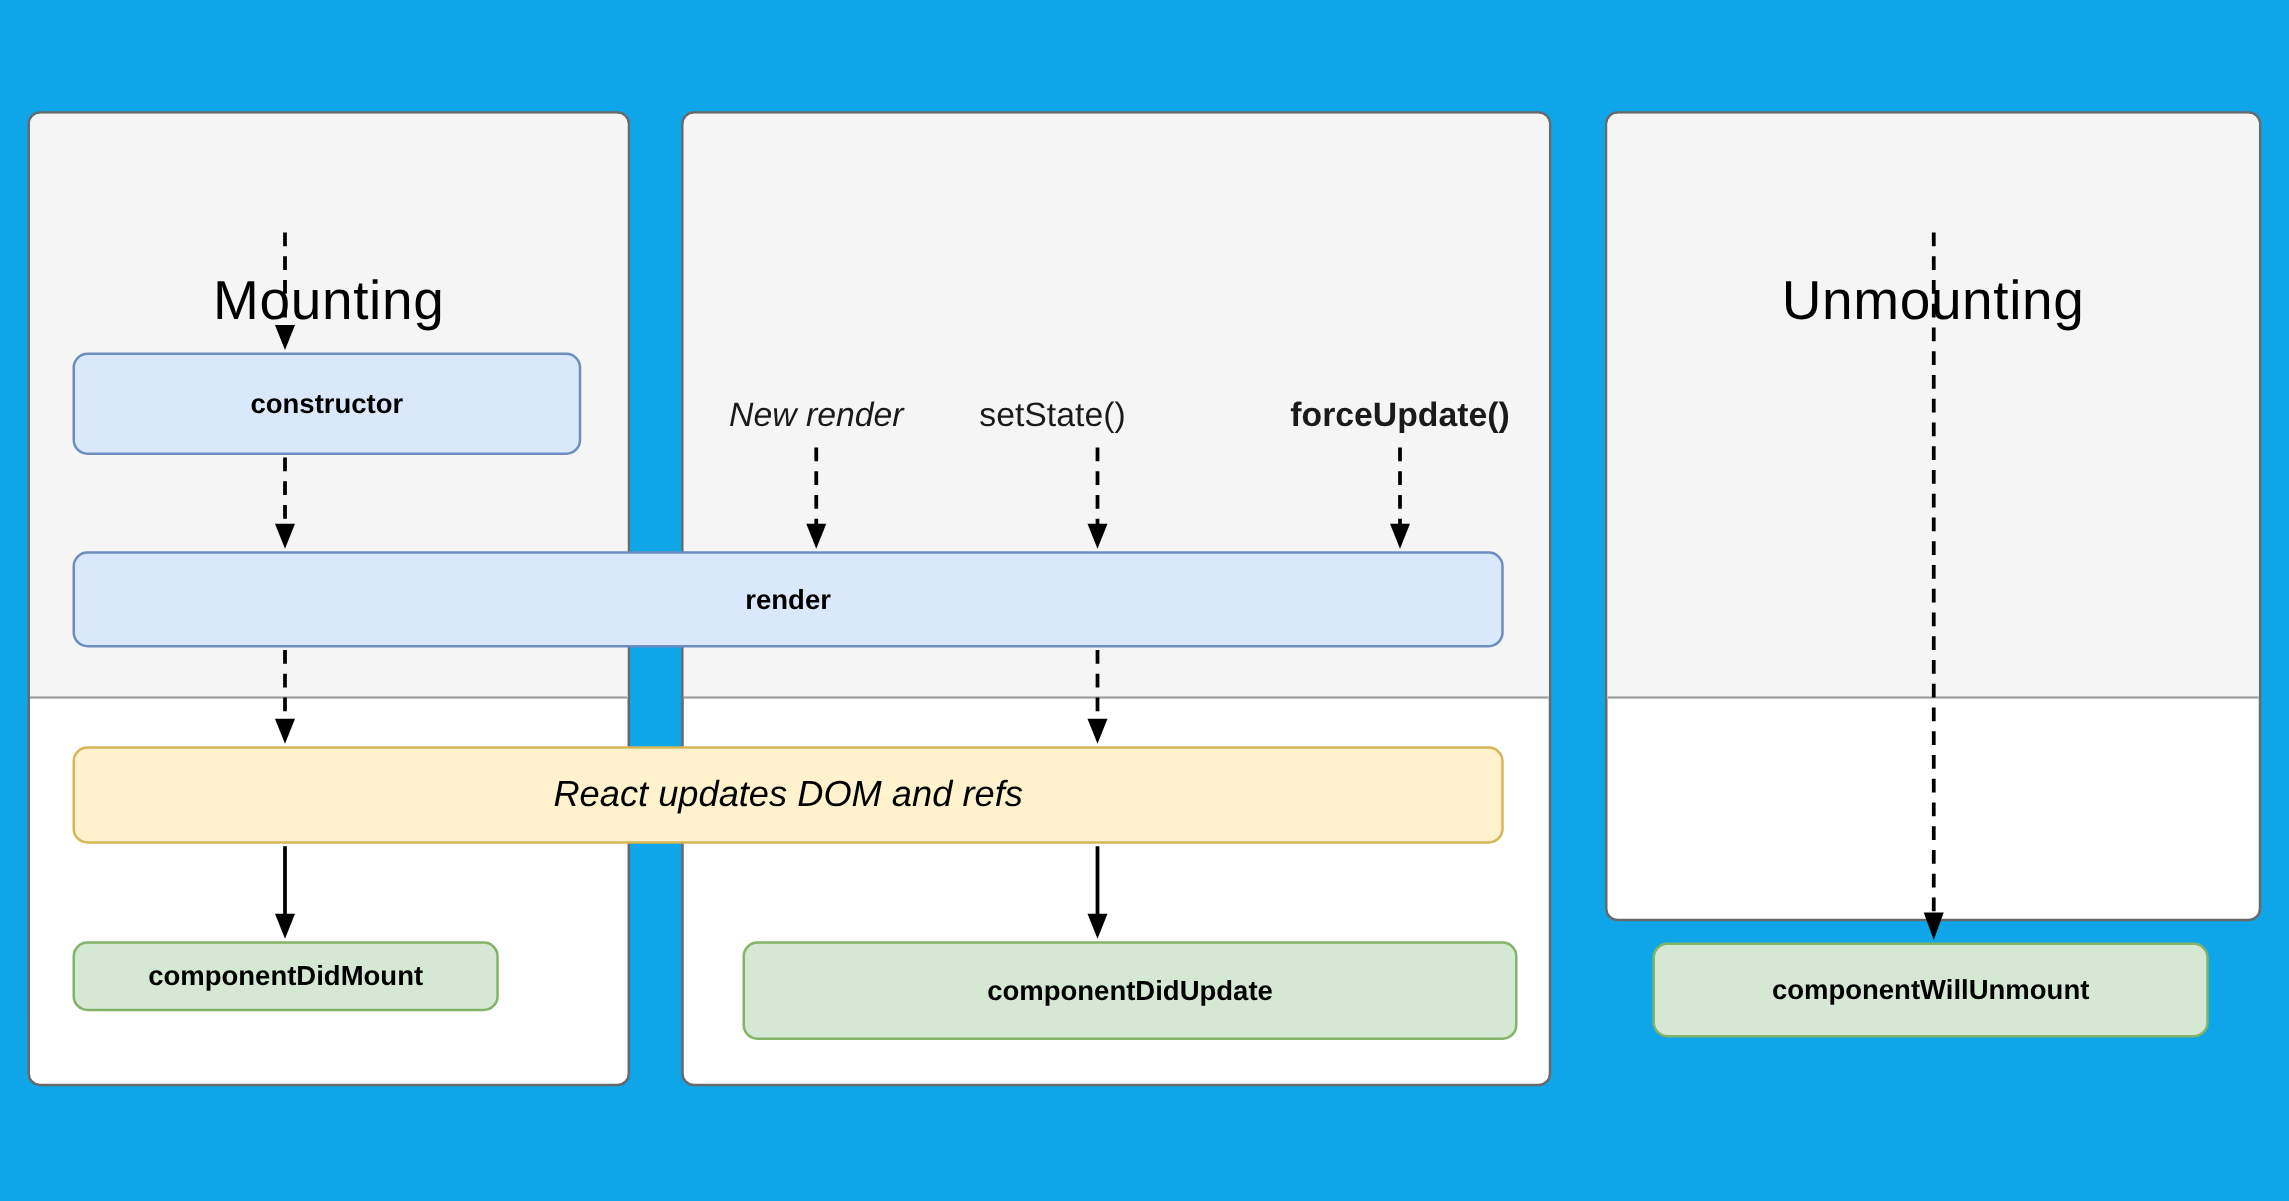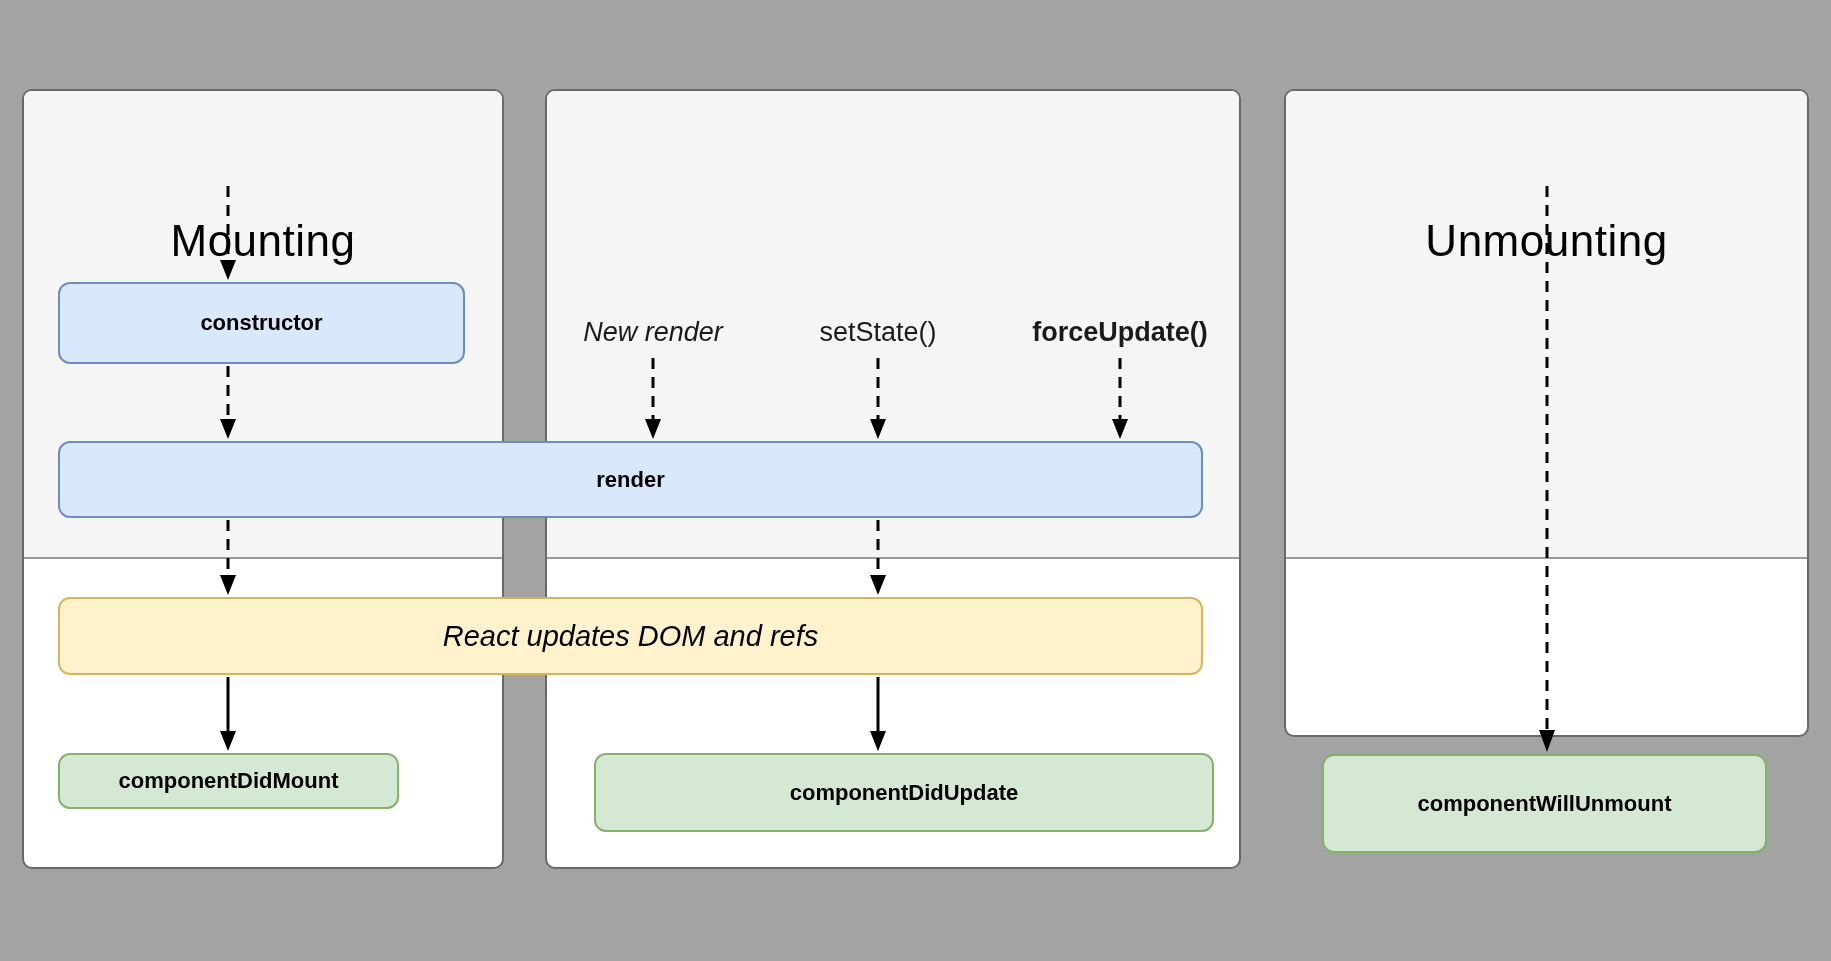--- a/index.html
+++ b/index.html
@@ -1,17 +1,17 @@
 <!DOCTYPE html>
 <html><head>
 <meta charset="utf-8">
 <style>
   html,body{margin:0;padding:0;background:#ffffff;}
   #canvas{
-    position:relative;width:1831px;height:961px;background:#a3a3a3;overflow:hidden;
+    position:relative;width:1831px;height:961px;background:#0ea5e9;overflow:hidden;
     font-family:"Liberation Sans", sans-serif;color:#111;
   }
   .panel{
     position:absolute;box-sizing:border-box;background:#ffffff;
     border:2px solid #696969;border-radius:10px;
   }
   .panel-gray{
     position:absolute;left:0;right:0;top:0;height:466px;background:#f5f5f5;
     border-bottom:2px solid #9a9a9a;border-radius:8px 8px 0 0;
   }
@@ -47,21 +47,21 @@
   <div class="panel" style="left:545px;top:89px;width:696px;height:780px;">
     <div class="panel-gray"></div>
   </div>
 
   <div class="panel" style="left:1284px;top:89px;width:525px;height:648px;">
     <div class="panel-gray"></div>
     <div class="panel-title">Unmounting</div>
   </div>
 
   <div class="trigger italic" style="left:523px;">New render</div>
-  <div class="trigger" style="left:748px;">setState()</div>
+  <div class="trigger" style="left:712px;">setState()</div>
   <div class="trigger" style="left:990px;font-weight:bold;">forceUpdate()</div>
 
   <svg id="arrows" width="1831" height="961" viewBox="0 0 1831 961">
 
     <g>
       <line x1="228" y1="186" x2="228" y2="262" stroke="#000" stroke-width="3" stroke-dasharray="11 8"></line>
       <polygon points="220,260 236,260 228,280" fill="#000"></polygon>
     </g>
     <g>
       <line x1="228" y1="366" x2="228" y2="421" stroke="#000" stroke-width="3" stroke-dasharray="11 8"></line>
@@ -106,15 +106,15 @@
   <div class="box blue" style="left:58px;top:282px;width:407px;height:82px;">constructor</div>
 
   <div class="box blue" style="left:58px;top:441px;width:1145px;height:77px;">render</div>
 
   <div class="box yellow" style="left:58px;top:597px;width:1145px;height:78px;">React updates DOM and refs</div>
 
   <div class="box green" style="left:58px;top:753px;width:341px;height:56px;">componentDidMount</div>
 
   <div class="box green" style="left:578px;top:753px;width:620px;height:79px;margin-left:16px;">componentDidUpdate</div>
 
-  <div class="box green" style="left:1322px;top:754px;width:445px;height:99px;">componentWillUnmount</div>
+  <div class="box green" style="left:1322px;top:754px;width:445px;height:76px;">componentWillUnmount</div>
 
 </div>
 
 </body></html>

